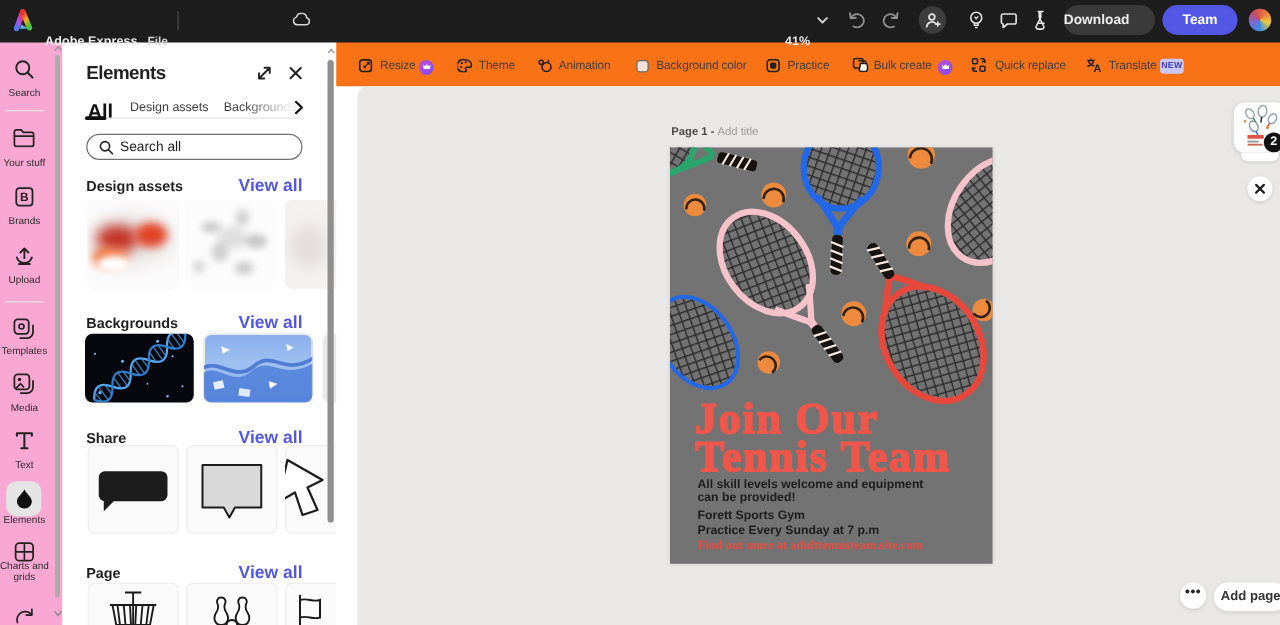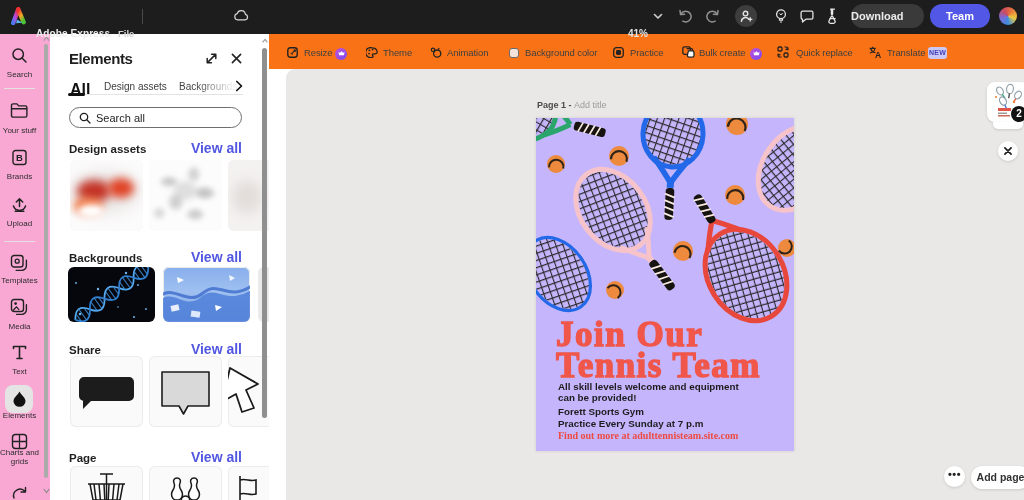--- a/index.html
+++ b/index.html
@@ -26,21 +26,21 @@
   .card { position:absolute; border-radius:6px; overflow:hidden; background:#fff; box-shadow:inset 0 0 0 1px #ececec; }
 
   
   #toolbar { position:absolute; left:269px; top:33px; width:755px; height:36px; background:#f97316; }
   .titem { position:absolute; top:1.5px; height:36px; display:flex; align-items:center; font-size:9.5px; color:#3f3f3f; letter-spacing:-.1px; }
 
   
   #canvas { position:absolute; left:286px; top:69px; width:755px; height:491px; background:#e9e8e7; border-top-left-radius:9px; }
   #pagelabel { position:absolute; left:251px; top:31px; font-size:9px; font-weight:bold; color:#4a4a4a; }
   #pagelabel span { color:#9b9b9b; font-weight:normal; }
-  #flyer { position:absolute; left:250px; top:49px; width:258px; height:333px; background:#c4b5fd; box-shadow:0 0 3px rgba(0,0,0,.12);text-decoration:underline; }
+  #flyer { position:absolute; left:250px; top:49px; width:258px; height:333px; background:#737373; box-shadow:0 0 3px rgba(0,0,0,.12);text-decoration:underline; }
 
   .whitebtn { position:absolute; background:#fff; box-shadow:0 1px 3px rgba(0,0,0,.13); }
 </style>
 </head>
 <body>
 <div id="app">
   <div id="topbar">
     <svg class="abs" style="left:11px;top:6px" width="15" height="19" viewBox="0 0 15 19">
       <defs>
         <linearGradient id="lgL" x1="0" y1="1" x2="0.8" y2="0">

